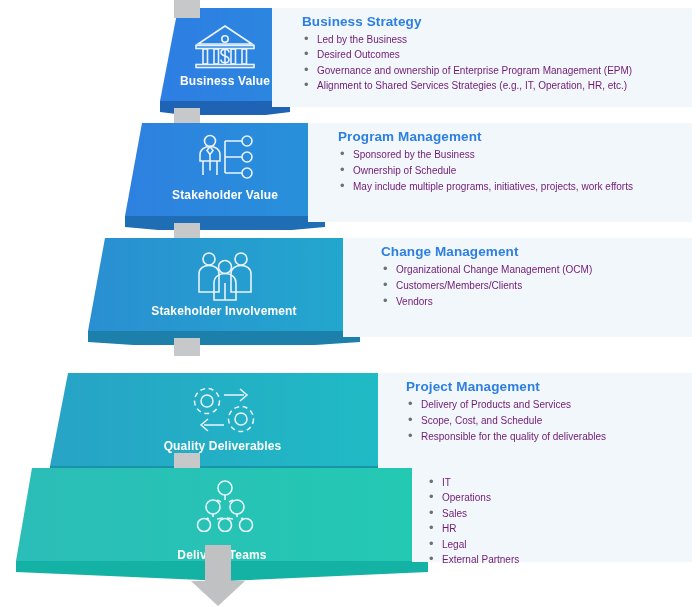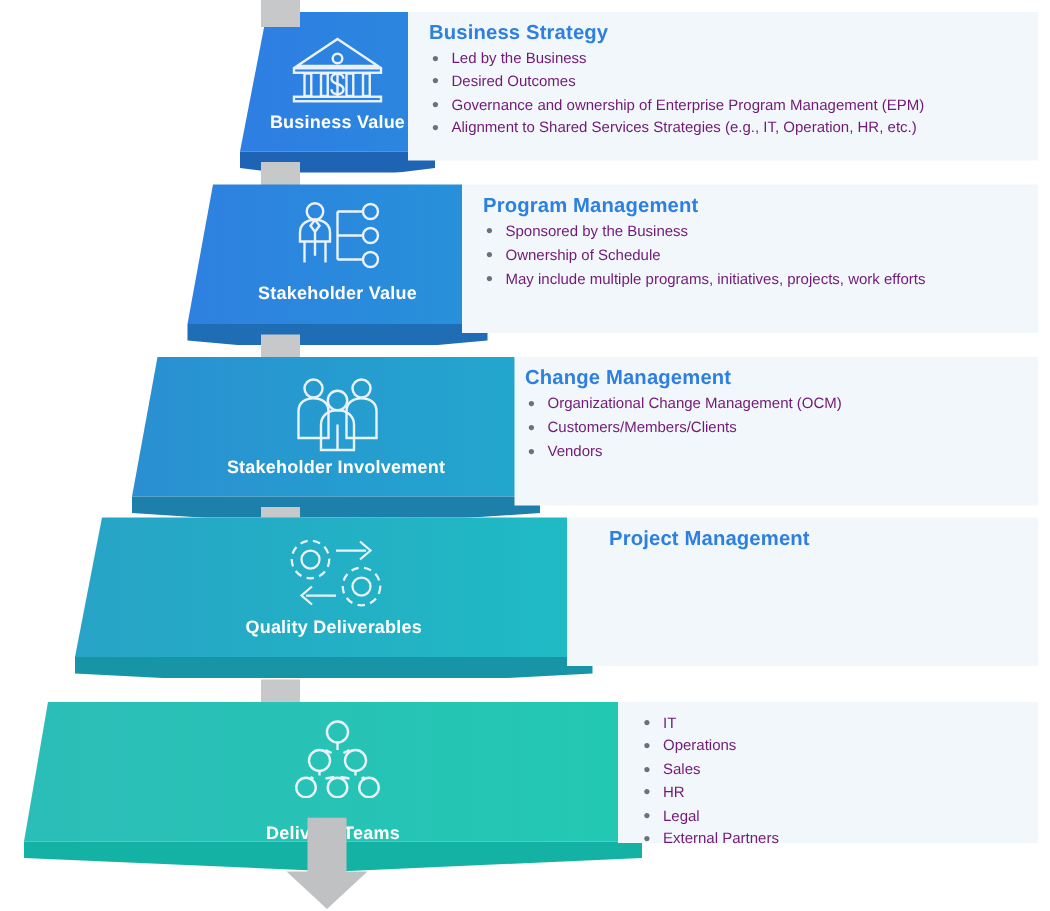--- a/index.html
+++ b/index.html
@@ -25,21 +25,21 @@
   
   .panel {
     position: absolute;
     top: 8px;
     height: 99px;
     background: #F2F7FC;
     padding: 6px 10px 4px 0;
   }
   .tier-5 .panel { height: 94px; top: 8px; }
 
-  .panel-inner { padding-left: 14px; }
+  .panel-inner { padding-left: 30px; }
 
   .panel-title {
     color: #2D7FE0;
     font-size: 13.5px;
     font-weight: bold;
     letter-spacing: .1px;
     margin-bottom: 3px;
     white-space: nowrap;
   }
   .bullets { list-style: none; }
@@ -179,21 +179,21 @@
       <defs>
         <linearGradient id="g3" x1="0" y1="0" x2="1" y2="0">
           <stop offset="0" stop-color="#2A8FD2"></stop>
             <stop offset="1" stop-color="#22A8CD"></stop>
         </linearGradient>
       </defs>
       <polygon points="105,8 343,8 360,101 88,101" fill="url(#g3)"></polygon>
       <polygon points="88,101 360,101 360,112 225,121 88,112" fill="#1C80AA"></polygon>
     </svg>
     <div class="panel" style="left:343px; width:349px;">
-      <div class="panel-inner" style="padding-left:7px;">
+      <div class="panel-inner" style="padding-left:38px;">
         <div class="panel-title">Change Management</div>
         <ul class="bullets compact">
           <li>Organizational Change Management (OCM)</li>
           <li>Customers/Members/Clients</li>
           <li>Vendors</li>
         </ul>
       </div>
     </div>
     <svg class="block-icon" style="left:192px; top:20px;" width="66" height="52" viewBox="0 0 66 52">
       <g fill="none" stroke="#EAF3FD" stroke-width="1.6">
@@ -203,34 +203,39 @@
         <path d="M39 24 c0-5.5 4.5-8.5 10-8.5 s10 3 10 8.5 v18 h-20 z"></path>
         <circle cx="33" cy="17" r="6.5"></circle>
         <path d="M22 33 c0-6 5-9.5 11-9.5 s11 3.5 11 9.5 v17 h-22 z"></path>
         <path d="M33 33 v17"></path>
       </g>
     </svg>
     <div class="block-label" style="left:88px; top:74px; width:272px;">Stakeholder Involvement</div>
   </div>
   <div class="tab" style="top:338px;"></div>
 
-  <div class="tier tier-4" style="top:337px;">
+  <div class="tier tier-4" style="top:365px;">
     <svg class="shape" width="700" height="115">
       <defs>
         <linearGradient id="g4" x1="0" y1="0" x2="1" y2="0">
           <stop offset="0" stop-color="#27A3C6"></stop>
             <stop offset="1" stop-color="#1FBCC4"></stop>
         </linearGradient>
       </defs>
       <polygon points="68,8 378,8 395,101 50,101" fill="url(#g4)"></polygon>
       <polygon points="50,101 395,101 395,112 225,121 50,112" fill="#1795A6"></polygon>
     </svg>
     <div class="panel" style="left:378px; width:314px;">
       <div class="panel-inner" style="padding-left:28px;">
         <div class="panel-title">Project Management</div>
+        <ul class="bullets compact">
+          <li>Delivery of Products and Services</li>
+          <li>Scope, Cost, and Schedule</li>
+          <li>Responsible for the quality of deliverables</li>
+        </ul>
       </div>
     </div>
     <svg class="block-icon" style="left:186px; top:18px;" width="78" height="54" viewBox="0 0 78 54">
       <g fill="none" stroke="#EAF3FD" stroke-width="1.5">
         <circle cx="21" cy="18" r="6"></circle>
         <circle cx="21" cy="18" r="12.5" stroke-dasharray="5 3.6"></circle>
         <path d="M38 12 h20 M54 6 l7 6 l-7 6"></path>
         <circle cx="55" cy="36" r="6"></circle>
         <circle cx="55" cy="36" r="12.5" stroke-dasharray="5 3.6"></circle>
         <path d="M38 42 h-20 M22 36 l-7 6 l7 6"></path>

